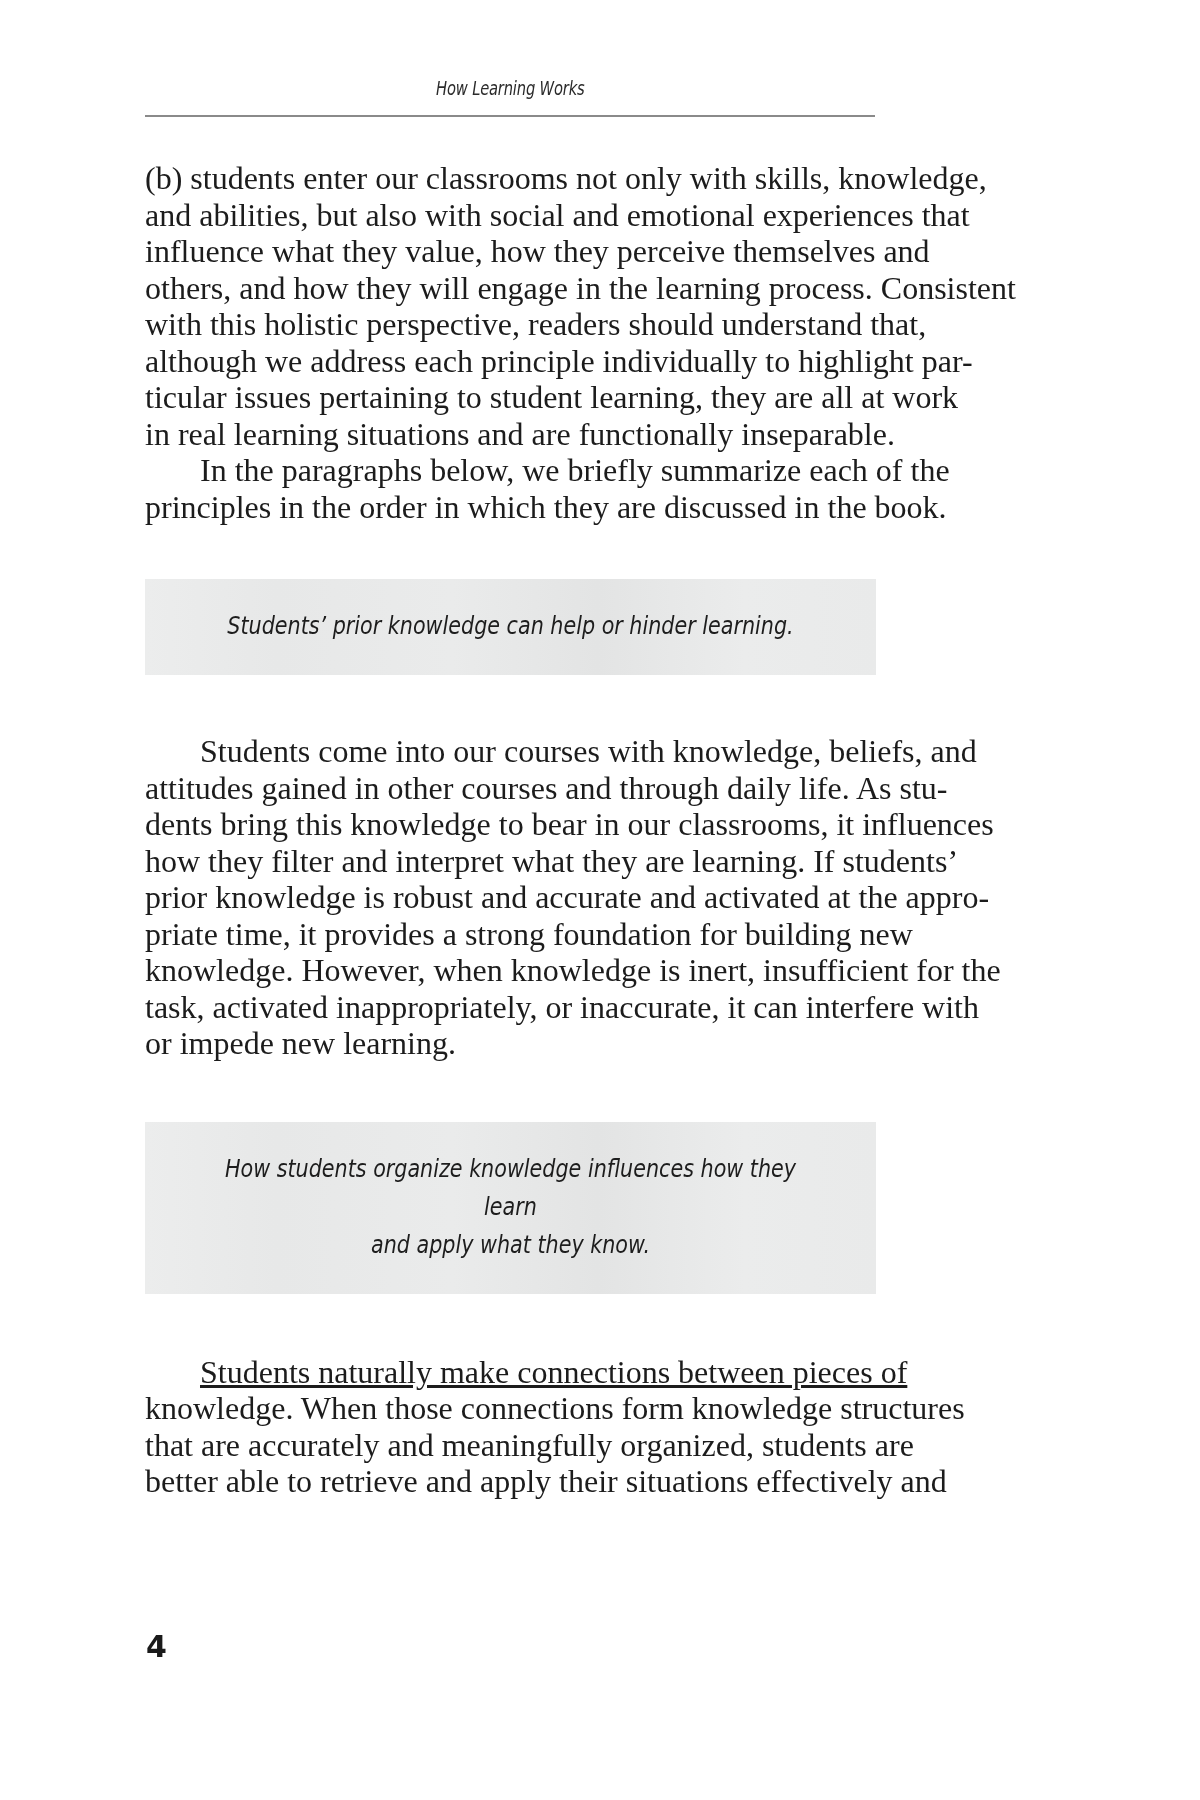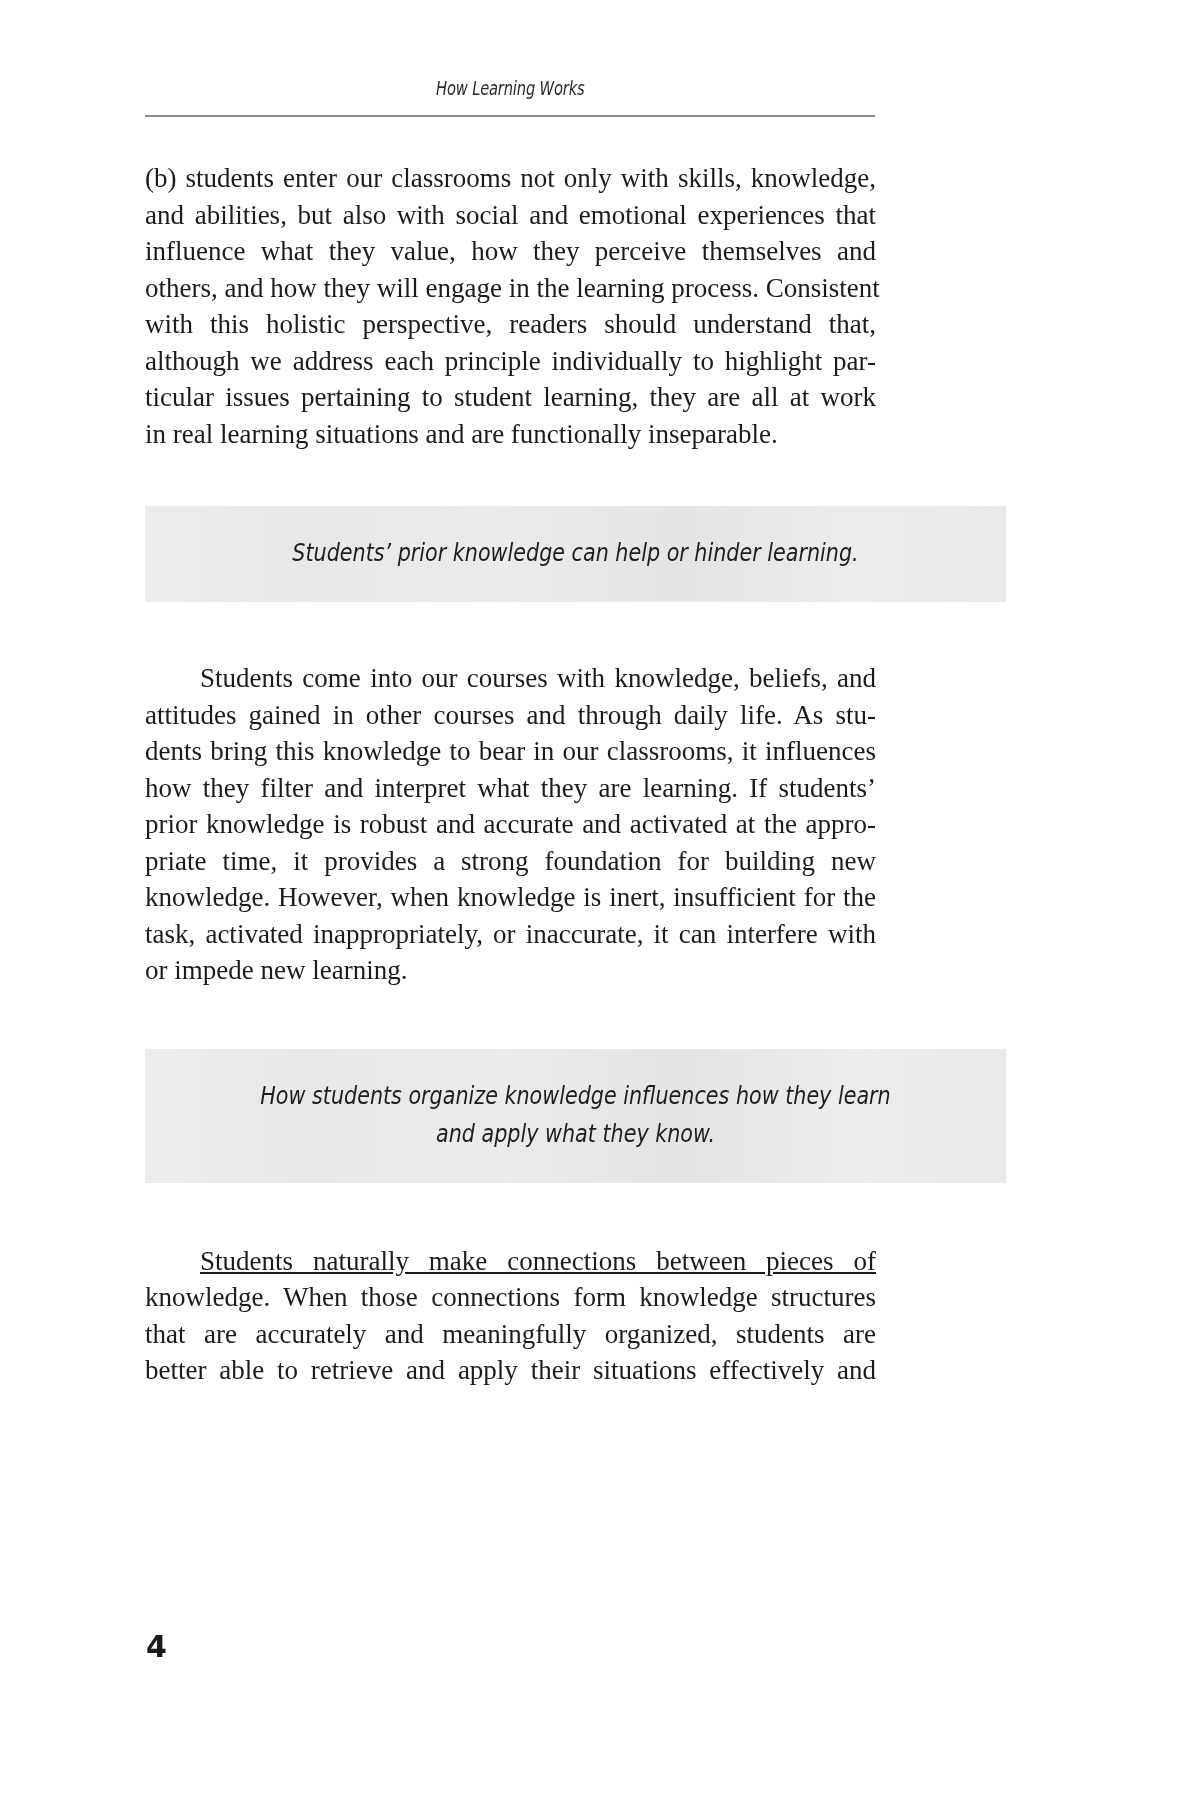--- a/index.html
+++ b/index.html
@@ -54,21 +54,21 @@
   
   .column {
     position: absolute;
     left: 145px;
     top: 160px;
     width: 731px;
   }
 
   p.body {
     margin: 0;
-    font-size: 27px;
+    font-size: 32px;
     line-height: 36.5px;
     text-align: justify;
     text-justify: inter-word;
     color: #1c1c1c;
     font-family: "Liberation Serif", "DejaVu Serif", serif;
     hyphens: none;
   }
 
   
   .jline {
@@ -78,21 +78,21 @@
     white-space: nowrap;
   }
   .jline.last {
     text-align-last: left;
   }
 
   
   .callout {
     position: relative;
     box-sizing: border-box;
-    width: 861px;
+    width: 731px;
     background: linear-gradient(to right,
                 #eceded 0%,
                 #e7e8e8 18%,
                 #eaebeb 42%,
                 #e3e4e4 62%,
                 #ebecec 82%,
                 #e9eaea 100%);
     text-align: center;
     padding: 28px 46px 30px 46px;
   }
@@ -139,20 +139,24 @@
       <span class="jline">(b) students enter our classrooms not only with skills, knowledge,</span>
       <span class="jline">and abilities, but also with social and emotional experiences that</span>
       <span class="jline">influence what they value, how they perceive themselves and</span>
       <span class="jline">others, and how they will engage in the learning process. Consistent</span>
       <span class="jline">with this holistic perspective, readers should understand that,</span>
       <span class="jline">although we address each principle individually to highlight par-</span>
       <span class="jline">ticular issues pertaining to student learning, they are all at work</span>
       <span class="jline last">in real learning situations and are functionally inseparable.</span>
     </p>
 
+    <p class="body">
+      <span class="jline" style="text-indent:55px;">In the paragraphs below, we briefly summarize each of the</span>
+      <span class="jline last">principles in the order in which they are discussed in the book.</span>
+    </p>
 
     <div class="spacer-before-callout"></div>
 
     <div class="callout">
       <span class="callout-text">Students’ prior knowledge can help or hinder learning.</span>
     </div>
 
     <div class="spacer-after-callout"></div>
 
     <p class="body">

